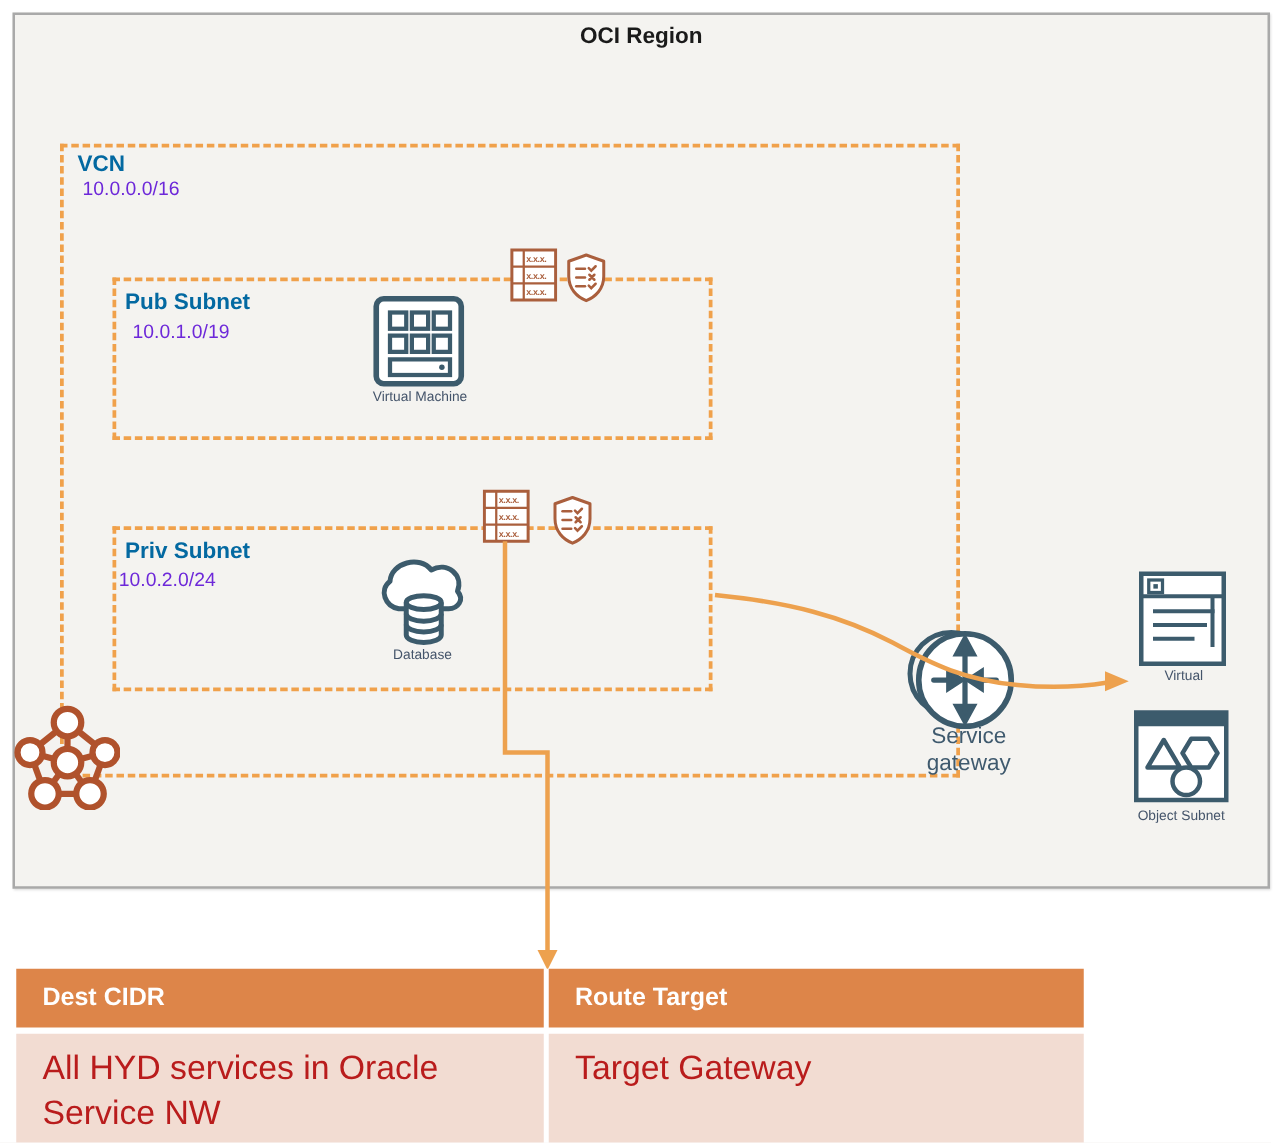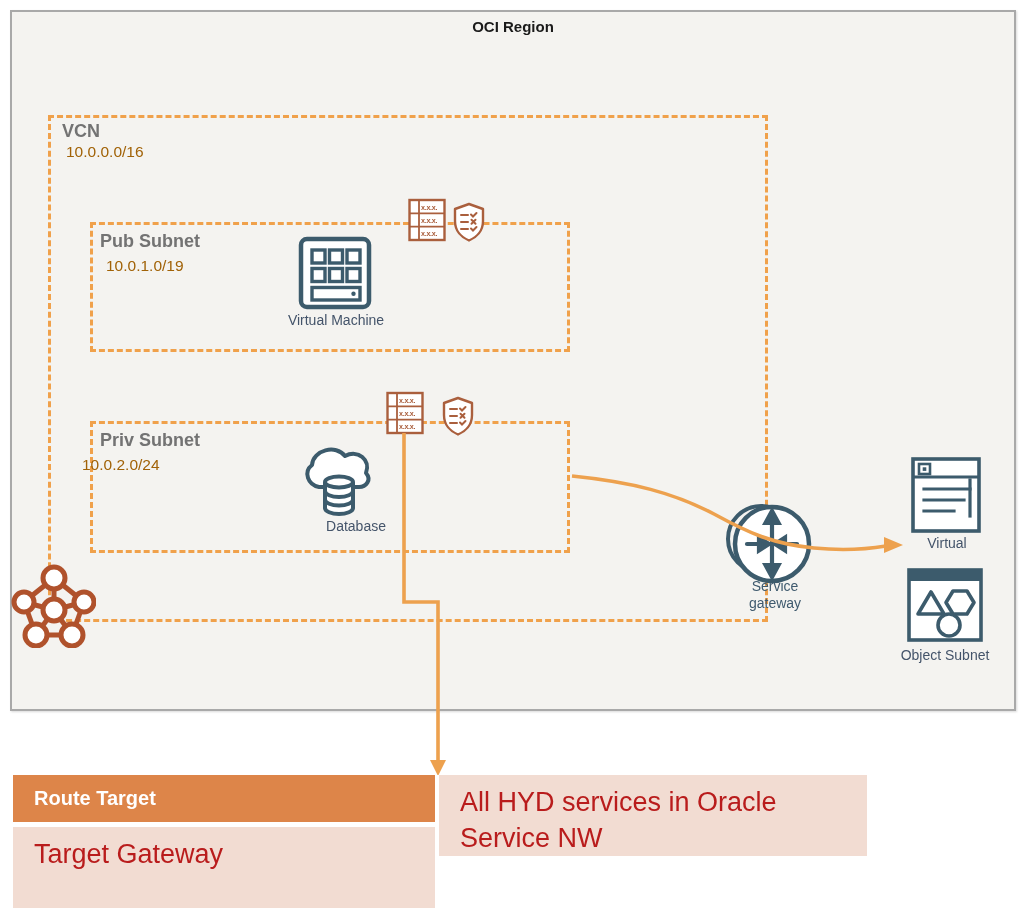--- a/index.html
+++ b/index.html
@@ -15,46 +15,46 @@
   
   .oci-region {
     left:10px; top:10px; width:1006px; height:701px;
     background:#f4f3f0;
     border:2px solid #a9a9a9;
     box-shadow:1px 1px 2px rgba(0,0,0,0.15);
   }
   .oci-title {
     left:10px; top:18px; width:1006px;
     text-align:center;
-    font-size:15px; font-weight:bold; color:#1a1a1a;
+    font-size:18px; font-weight:bold; color:#1a1a1a;
   }
 
   
   .vcn-box {
     left:48px; top:115px; width:720px; height:507px;
     border:3px dashed #f0a14b;
   }
   .subnet-box { border:3px dashed #f0a14b; }
   .subnet-pub  { left:90px; top:222px; width:480px; height:130px; }
   .subnet-priv { left:90px; top:421px; width:480px; height:132px; }
 
-  .orange-label { font-size:18px; font-weight:bold; color:#737373; line-height:1.2; }
-  .cidr-label   { font-size:15.5px; color:#a16207; line-height:1.2; }
+  .orange-label { font-size:18px; font-weight:bold; color:#0369a1; line-height:1.2; }
+  .cidr-label   { font-size:15.5px; color:#6d28d9; line-height:1.2; }
 
   .vcn-label  { left:62px;  top:121px; }
   .vcn-cidr   { left:66px;  top:143px; }
   .pub-label  { left:100px; top:231px; }
   .pub-cidr   { left:106px; top:257px; }
   .priv-label { left:100px; top:430px; }
-  .priv-cidr  { left:82px;  top:456px; }
+  .priv-cidr  { left:95px;  top:456px; }
 
   .res-label {
-    font-size:14px; color:#44546a; text-align:center; width:150px;
-  }
-  .slate-label { color:#3f5a6e; font-size:14px; text-align:center; line-height:1.22; }
+    font-size:11px; color:#44546a; text-align:center; width:150px;
+  }
+  .slate-label { color:#3f5a6e; font-size:18px; text-align:center; line-height:1.22; }
 
   svg { display:block; }
   svg text { font-family:"Liberation Sans", "DejaVu Sans", sans-serif; }
 
   
   .rt-table {
     left:13px; top:775px; width:854px;
     display:grid;
     grid-template-columns:422px 428px;
     grid-template-rows:47px auto;
@@ -154,21 +154,21 @@
   <path d="M27 42 h28 v26 a14 6.5 0 0 1 -28 0 z" fill="#ffffff"></path>
   <g fill="none" stroke="#3c5b6c" stroke-width="4">
     <ellipse cx="41" cy="42" rx="14" ry="5.5"></ellipse>
     <line x1="27" y1="42" x2="27" y2="68"></line>
     <line x1="55" y1="42" x2="55" y2="68"></line>
     <path d="M27 51 a14 6 0 0 0 28 0"></path>
     <path d="M27 59.5 a14 6 0 0 0 28 0"></path>
     <path d="M27 68 a14 6 0 0 0 28 0"></path>
   </g>
 </svg>
-<div class="abs res-label" style="left:281px; top:518px;">Database</div>
+<div class="abs res-label" style="left:263px; top:518px;">Database</div>
 
 <svg class="abs" style="left:10px; top:562px;" width="86" height="86" viewBox="0 0 86 86">
   <g stroke="#b0522c" stroke-width="5" fill="none">
     <line x1="44" y1="16" x2="14" y2="40"></line>
       <line x1="44" y1="16" x2="74" y2="40"></line>
     <line x1="14" y1="40" x2="26" y2="73"></line>
       <line x1="74" y1="40" x2="62" y2="73"></line>
     <line x1="26" y1="73" x2="62" y2="73"></line>
     <line x1="44" y1="48" x2="44" y2="16"></line>
       <line x1="44" y1="48" x2="14" y2="40"></line>
@@ -232,16 +232,17 @@
 <svg class="abs" style="left:0; top:0; pointer-events:none;" width="1024" height="914" viewBox="0 0 1024 914">
 
   <path d="M572 476 C632 482 674 493 714 514 C747 532 772 544 814 548 C844 551 868 549 886 546" fill="none" stroke="#eda14e" stroke-width="3.6"></path>
   <polygon points="903,545 884,537 884,553" fill="#eda14e"></polygon>
 
   <path d="M404 433 L404 602 L438 602 L438 763" fill="none" stroke="#eda14e" stroke-width="3.6"></path>
   <polygon points="438,776 430,760 446,760" fill="#eda14e"></polygon>
 </svg>
 
 <div class="abs rt-table">
+  <div class="rt-th">Dest CIDR</div>
   <div class="rt-th">Route Target</div>
   <div class="rt-td">All HYD services in Oracle Service NW</div>
   <div class="rt-td">Target Gateway</div>
 </div>
 
 </body></html>

